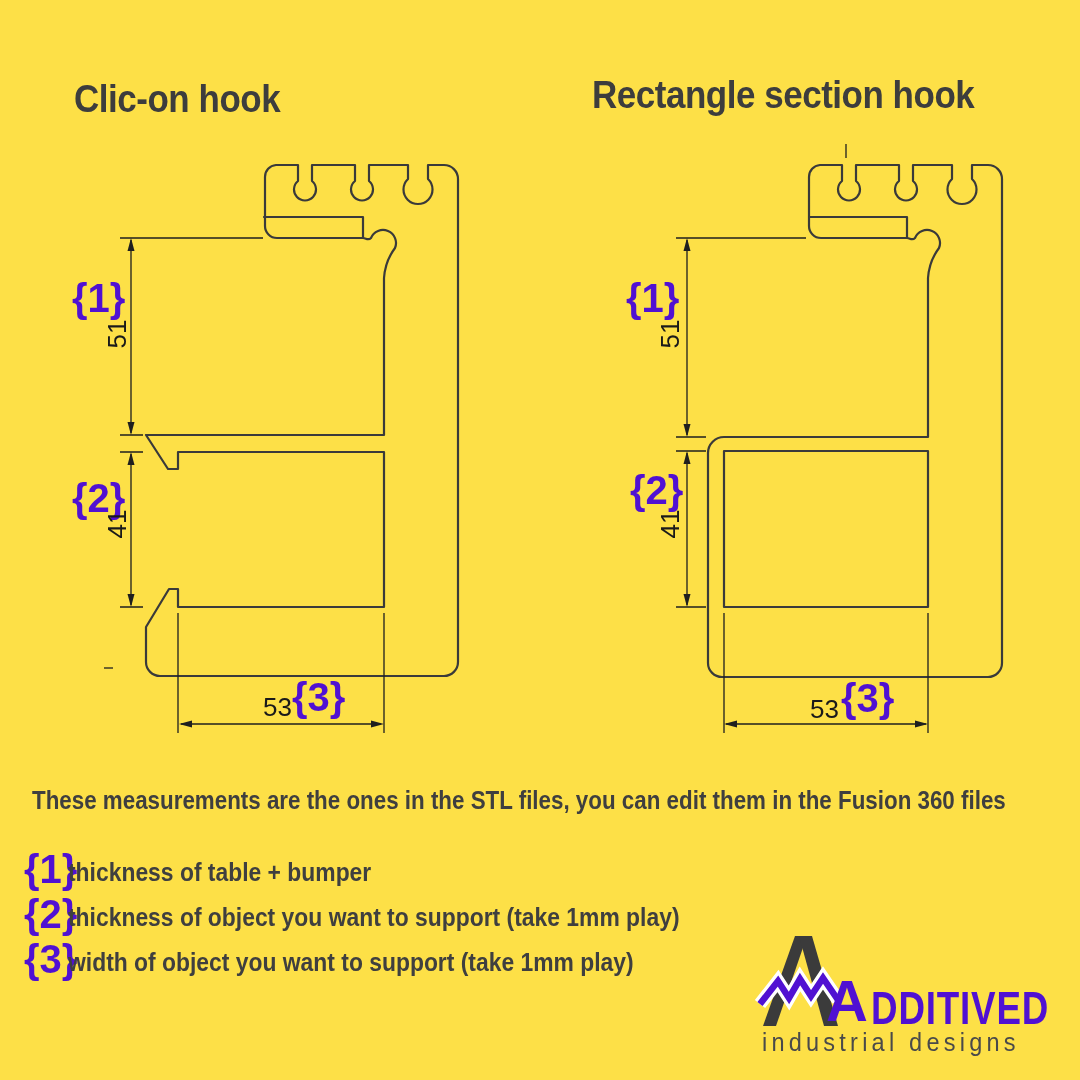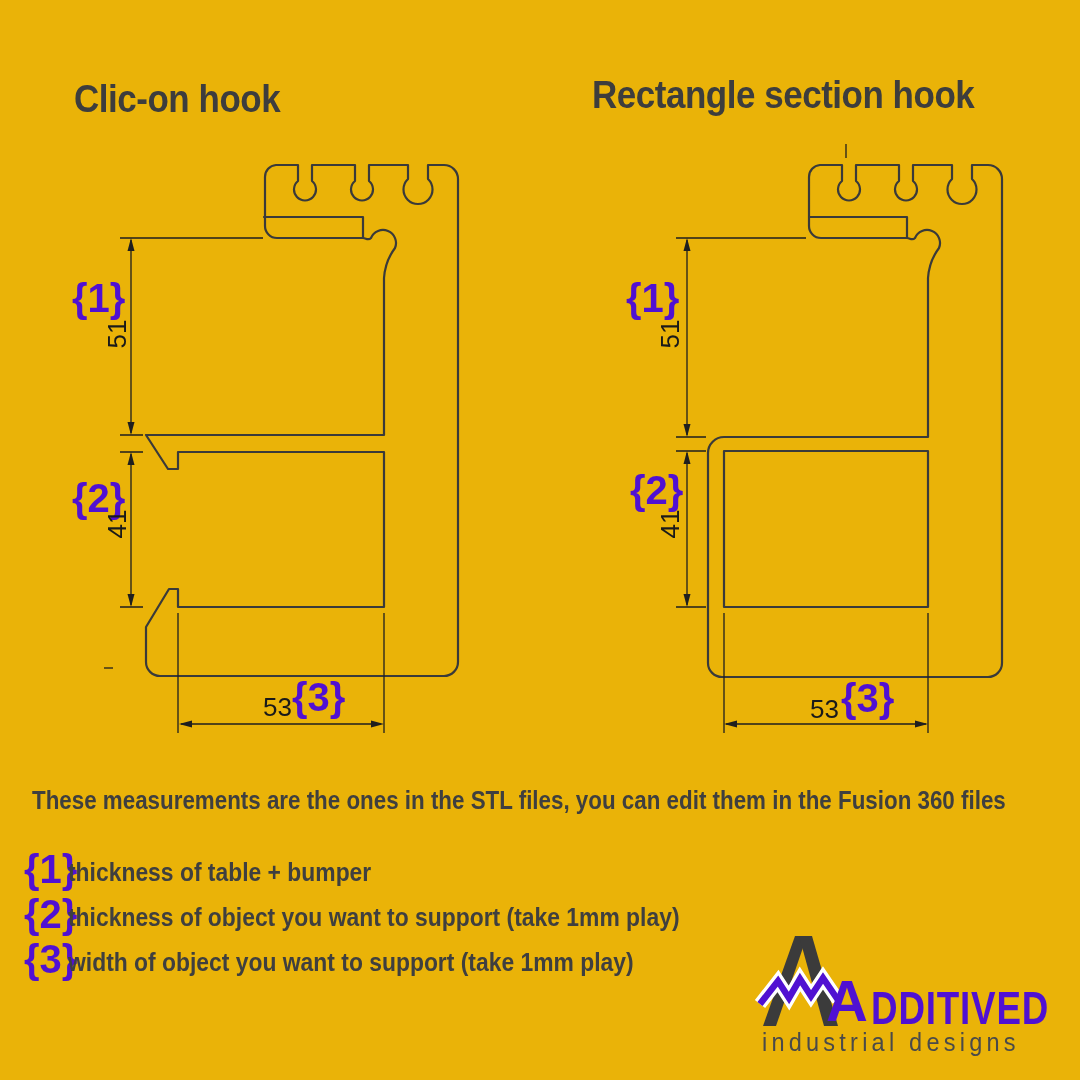--- a/index.html
+++ b/index.html
@@ -3,21 +3,21 @@
 <meta charset="utf-8">
 <style>
   :root{
     --accent:#5011D2;
     --ink:#3a3a3a;
     --dim:#1f1f1f;
     --muted:#4a4a4a;
   }
   html,body{margin:0;padding:0;background:#fff;}
   #stage{
-    position:relative;width:1080px;height:1080px;background:#eab308;
+    position:relative;width:1080px;height:1080px;background:#fde047;
     font-family:"Liberation Sans", sans-serif;overflow:hidden;
   }
   .abs{position:absolute;white-space:nowrap;}
   svg{position:absolute;left:0;top:0;}
   .outline{fill:none;stroke:var(--ink);stroke-width:2.2;stroke-linejoin:round;stroke-linecap:round;}
   .thin{fill:none;stroke:var(--dim);stroke-width:1.3;}
   .arrow{fill:var(--dim);stroke:none;}
   .title{
     font-size:38px;font-weight:700;color:#3d3d3d;letter-spacing:-0.5px;
     transform:scaleX(.92);transform-origin:left top;line-height:1;

